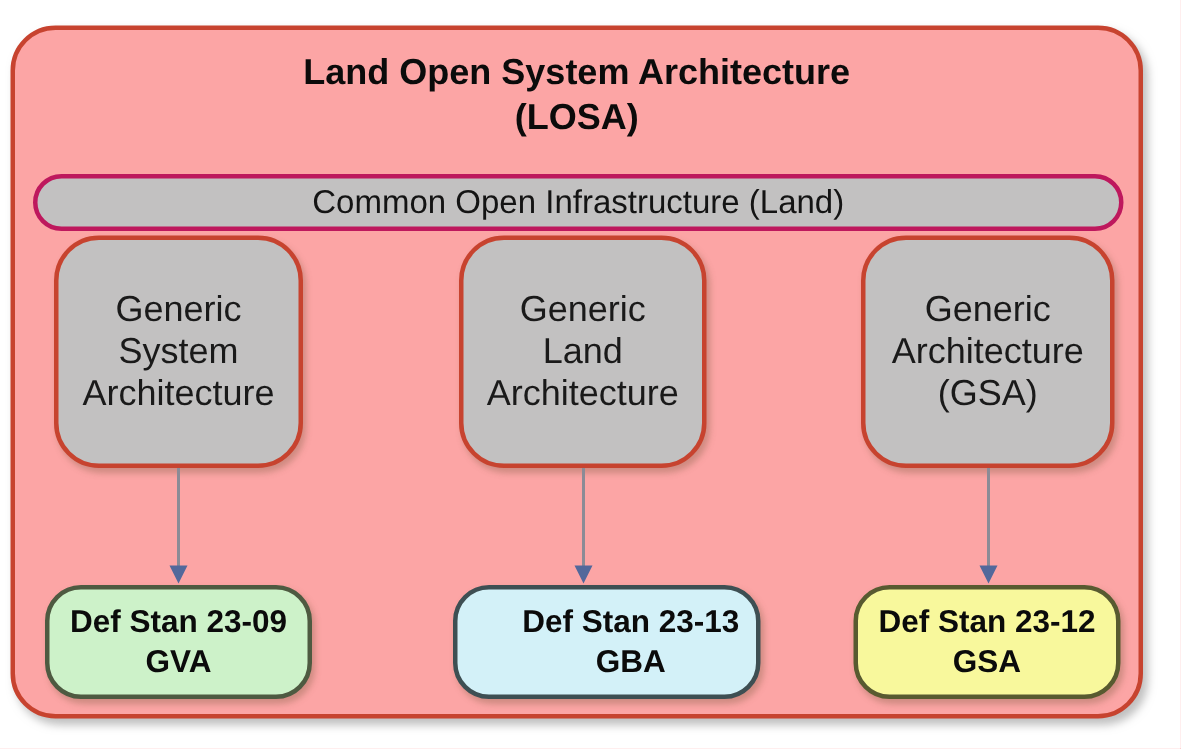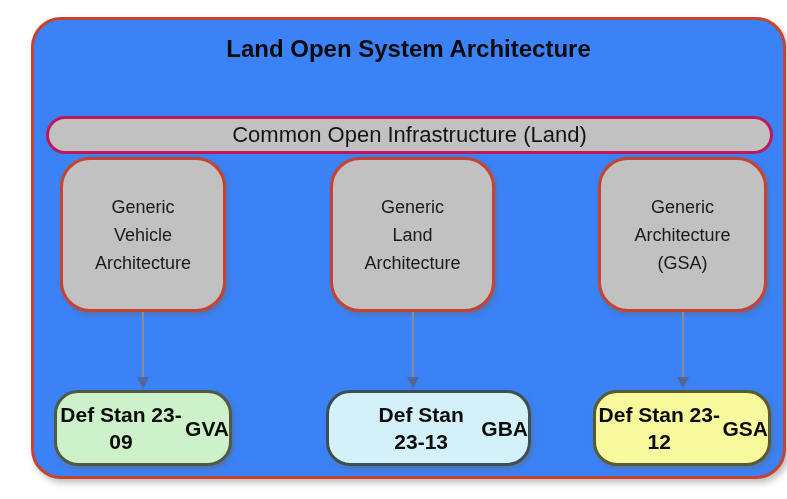--- a/index.html
+++ b/index.html
@@ -10,25 +10,25 @@
   }
   .stage {
     position: relative;
     width: 787px;
     height: 499px;
     background: #ffffff;
     overflow: hidden;
   }
   .outer {
     position: absolute;
-    left: 31px;
+    left: 7px;
     top: 17px;
     width: 749px;
     height: 456px;
-    background: #3b82f6;
+    background: #fca5a5;
     border: 3px solid #C7432F;
     border-radius: 30px;
     box-shadow: 3px 4px 6px rgba(130,130,130,0.5);
   }
   .title {
     position: absolute;
     left: 0;
     top: 14px;
     width: 100%;
     text-align: center;
@@ -57,21 +57,21 @@
     top: 137px;
     height: 149px;
     background: #C2C1C1;
     border: 3px solid #C7432F;
     border-radius: 30px;
     display: flex;
     flex-direction: column;
     align-items: center;
     justify-content: center;
     text-align: center;
-    font-size: 18px;
+    font-size: 24px;
     color: #1a1a1a;
     line-height: 28px;
     box-shadow: 2px 3px 4px rgba(120,90,60,0.35);
   }
   .arch-gva { left: 26px;  width: 160px; }
   .arch-gba { left: 296px; width: 159px; }
   .arch-gsa { left: 564px; width: 163px; }
 
   .arrow {
     position: absolute;
@@ -101,20 +101,21 @@
   .arrow-gba { left: 372px; }
   .arrow-gsa { left: 642px; }
 
   .std-pill {
     position: absolute;
     top: 370px;
     height: 70px;
     border: 3px solid #444;
     border-radius: 24px;
     display: flex;
+    flex-direction: column;
     align-items: center;
     justify-content: center;
     text-align: center;
     font-size: 21px;
     font-weight: bold;
     color: #0b0b0b;
     line-height: 27px;
     box-shadow: 2px 3px 4px rgba(120,90,60,0.35);
   }
   .std-gva { left: 20px;  width: 172px; }
@@ -122,29 +123,30 @@
   .std-gsa { left: 559px; width: 172px; }
 </style>
 </head>
 <body>
 
 <div class="stage">
   <div class="outer">
 
     <div class="title">
       <div>Land Open System Architecture</div>
+      <div>(LOSA)</div>
     </div>
 
     <div class="infra-bar">
       <span>Common Open Infrastructure (Land)</span>
     </div>
 
     <div class="arch-box arch-gva">
       <div>Generic</div>
-      <div>Vehicle</div>
+      <div>System</div>
       <div>Architecture</div>
     </div>
 
     <div class="arch-box arch-gba">
       <div>Generic</div>
       <div>Land</div>
       <div>Architecture</div>
     </div>
 
     <div class="arch-box arch-gsa">

